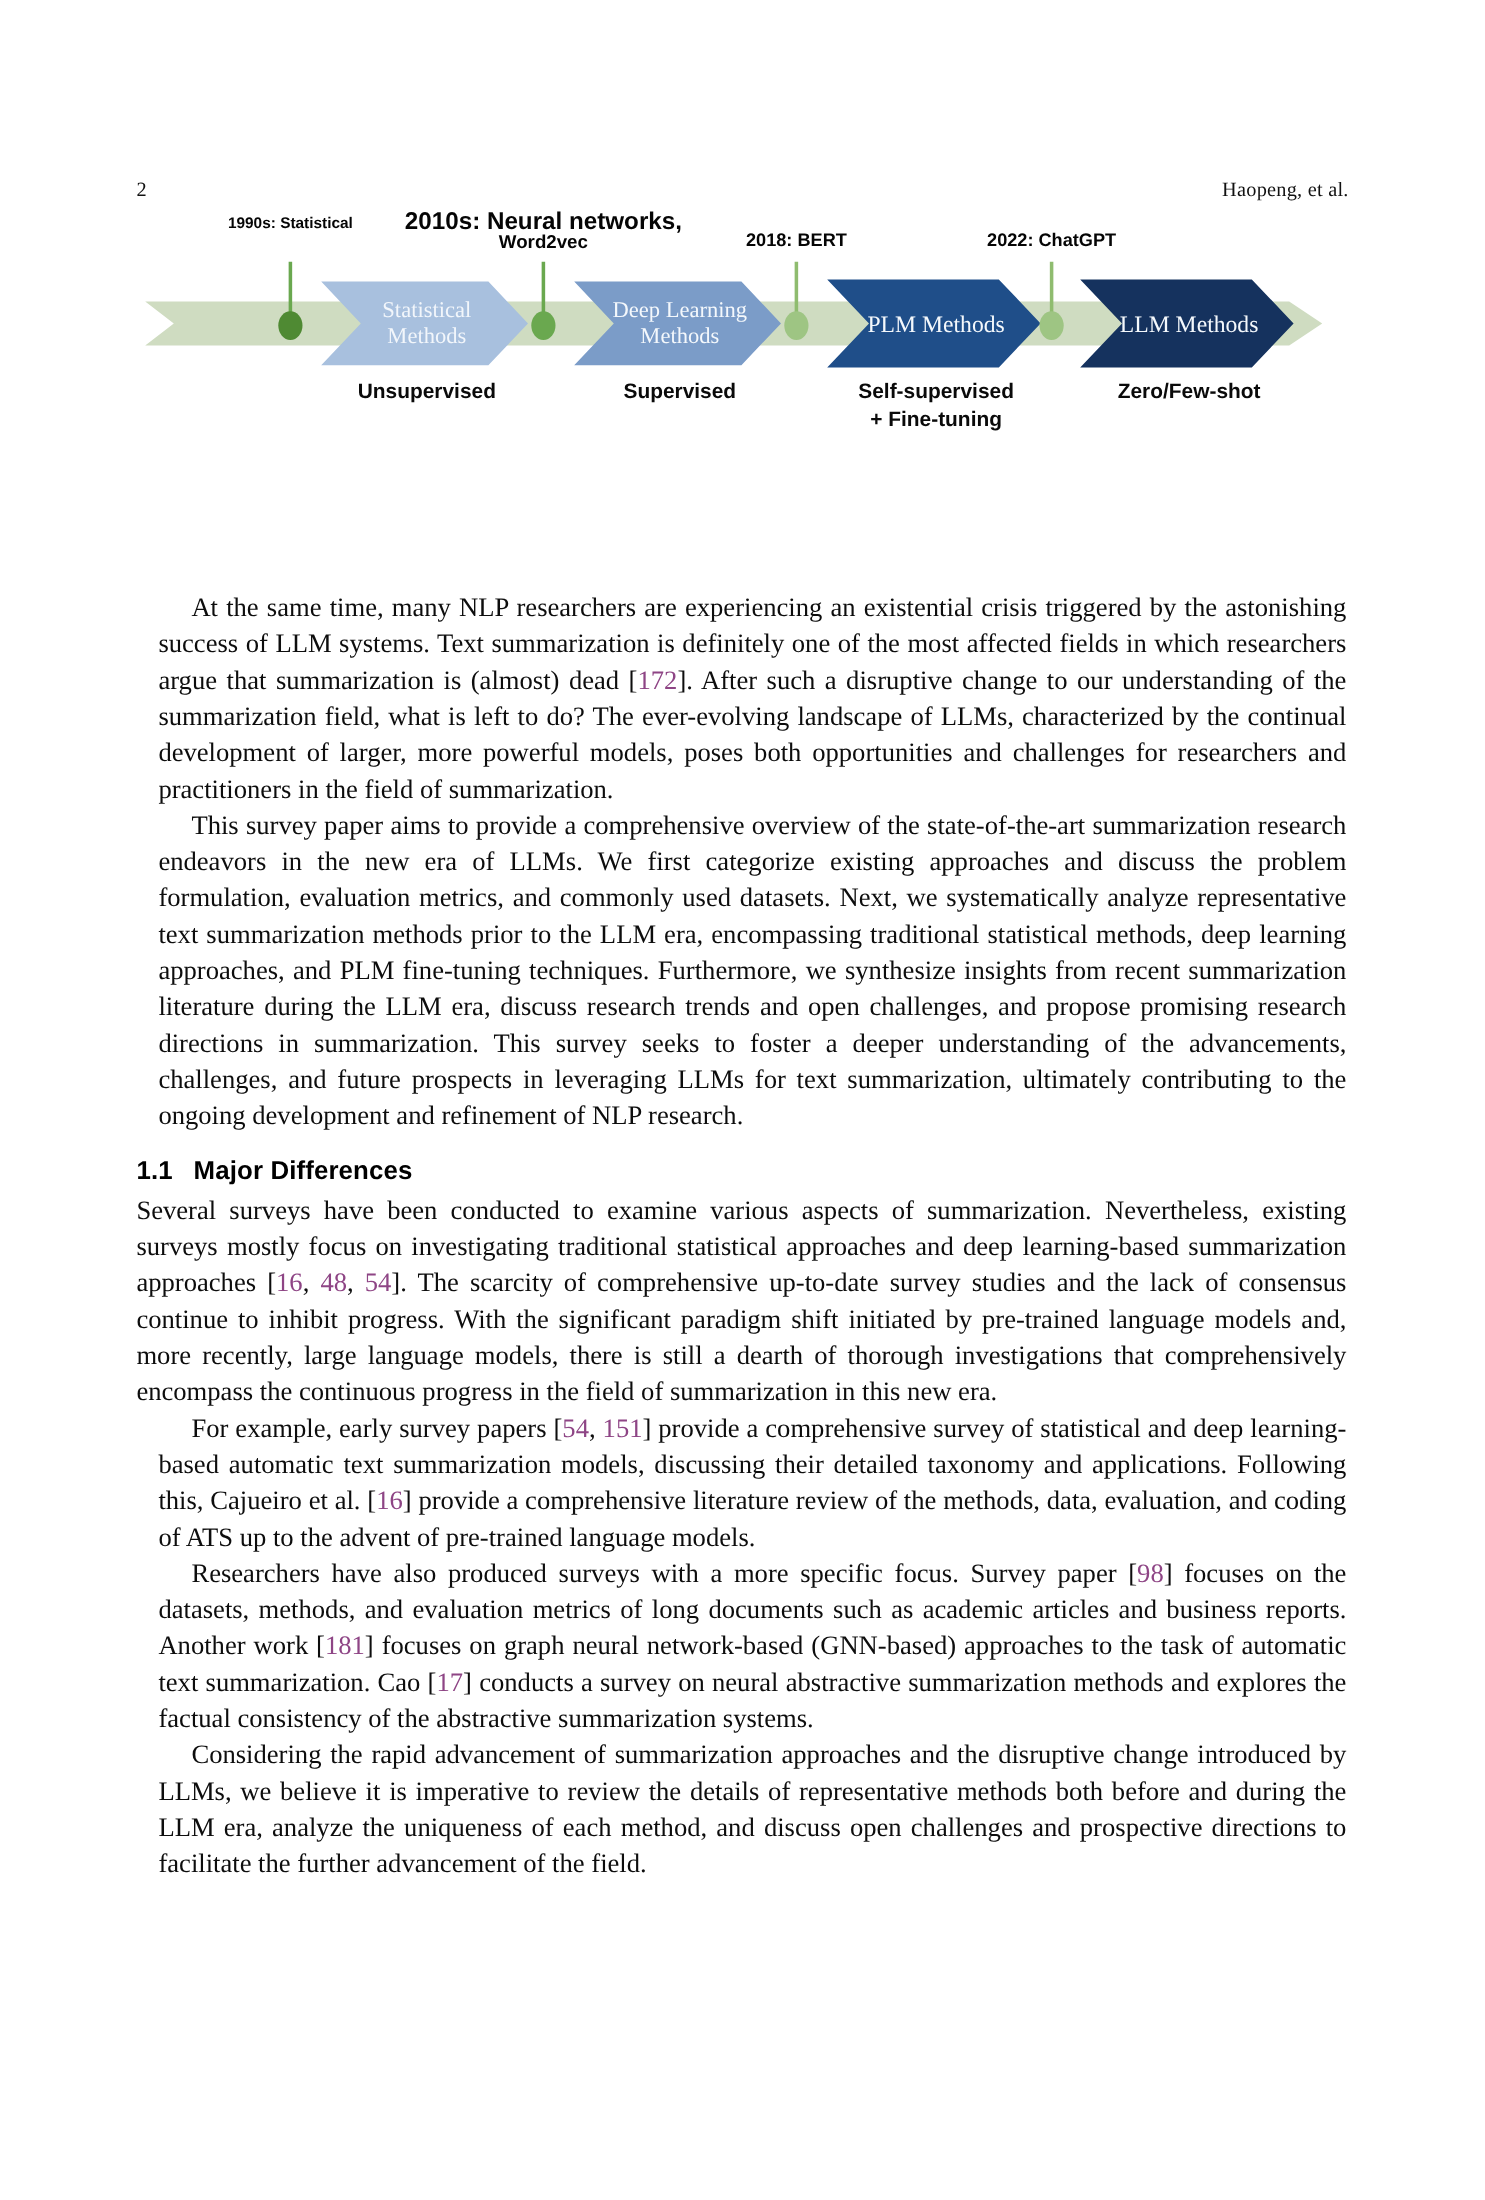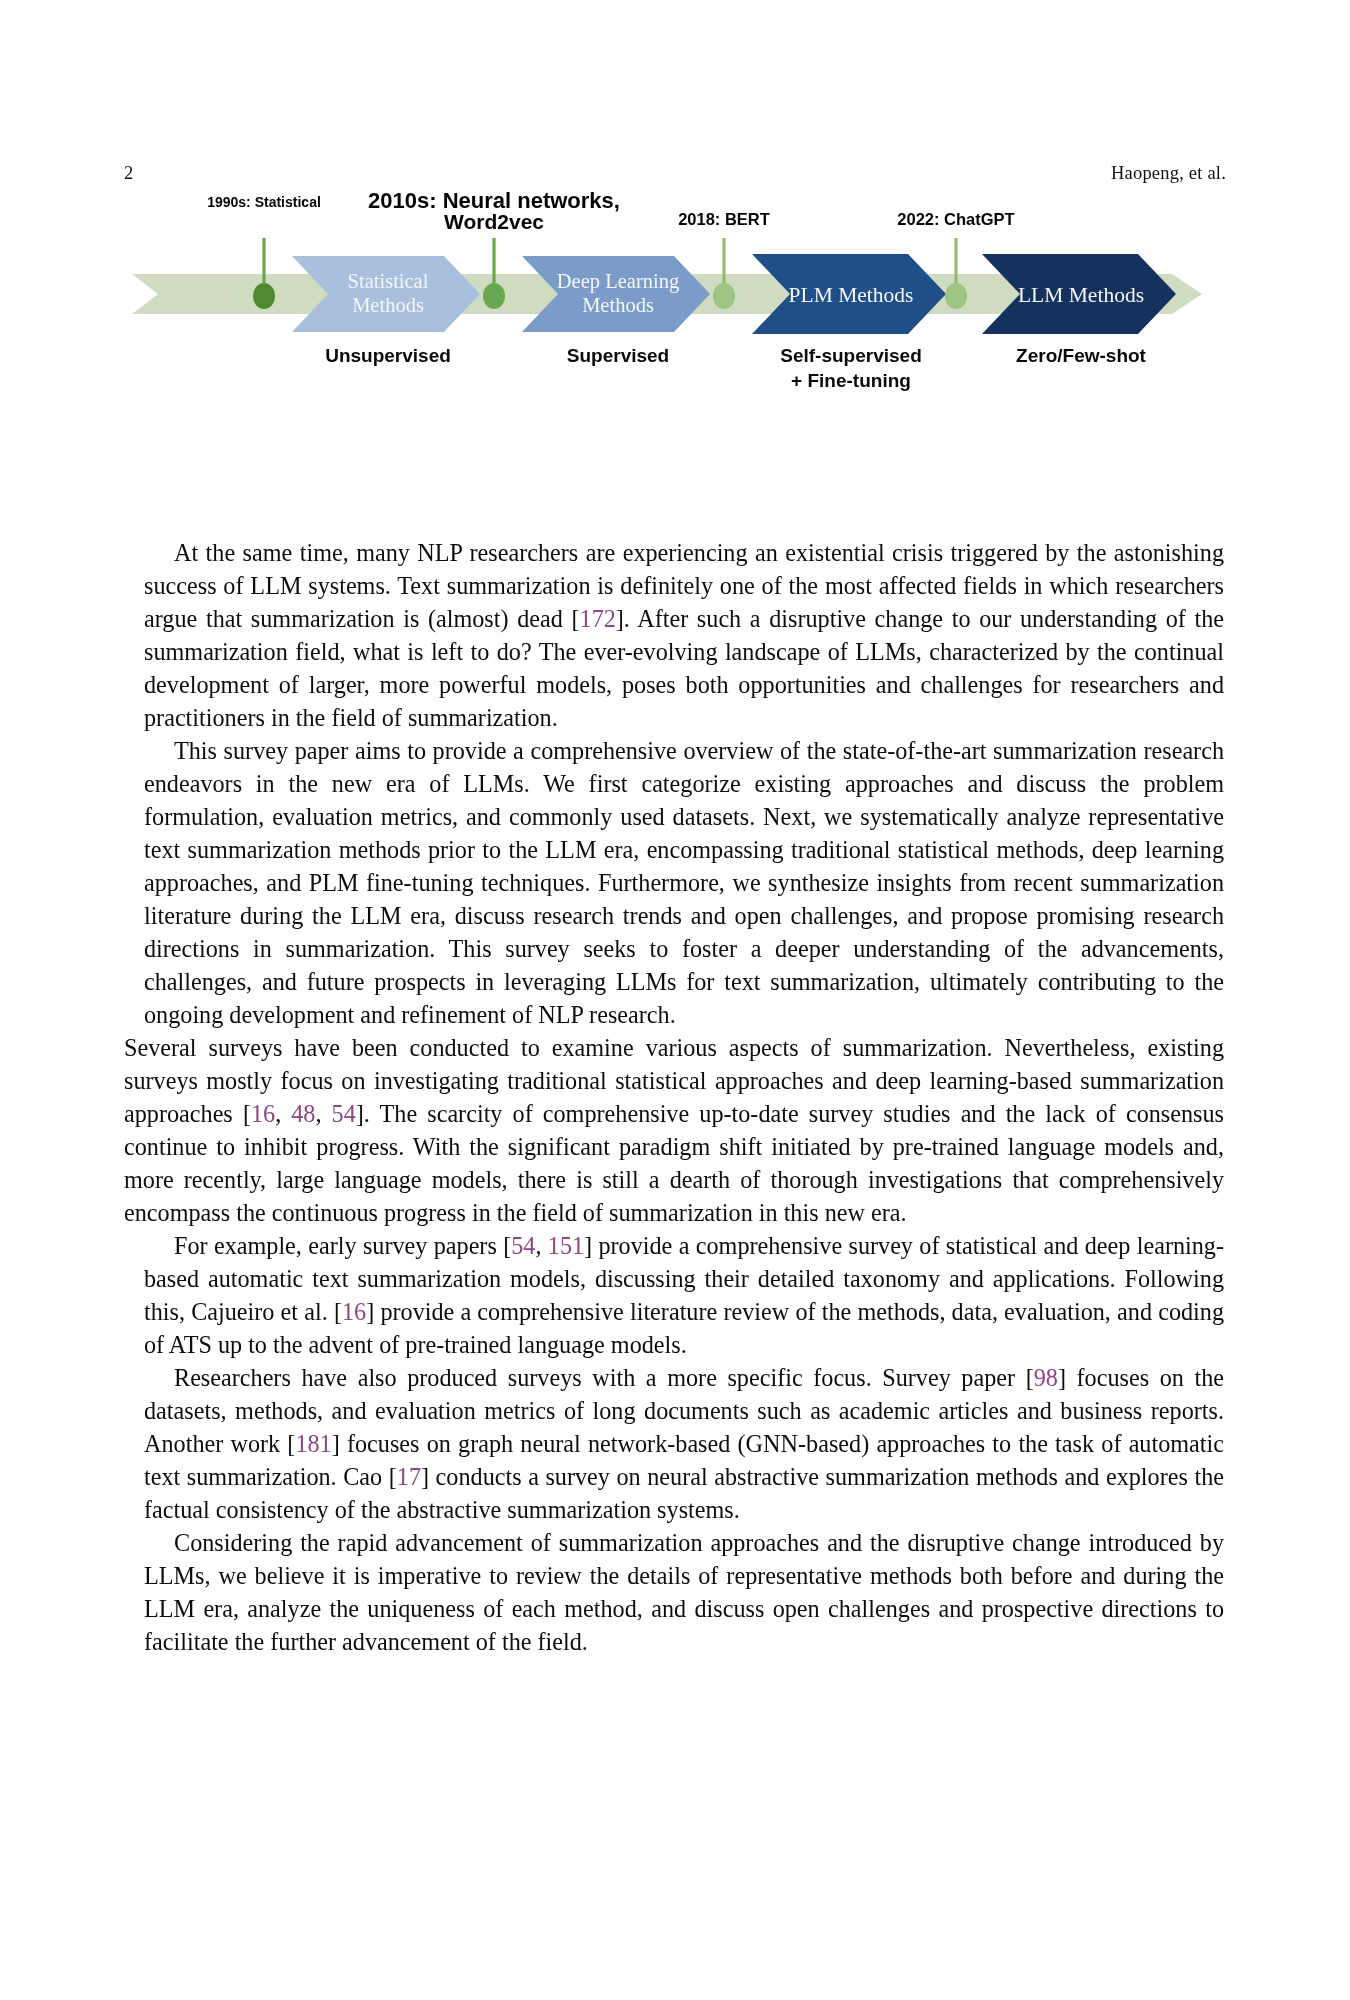--- a/index.html
+++ b/index.html
@@ -164,34 +164,35 @@
           <text x="727" y="130" text-anchor="middle">Self-supervised</text>
           <text x="727" y="155" text-anchor="middle">+ Fine-tuning</text>
           <text x="957" y="130" text-anchor="middle">Zero/Few-shot</text>
         </g>
       </svg>
 
       <div style="position:absolute; left:0; top:-46px; width:1100px; height:46px;">
         <div style="position:absolute; left:0px; top:8px; width:280px; text-align:center; font-family:Liberation Sans, sans-serif; font-size:14px; font-weight:bold; color:#050505;">1990s: Statistical</div>
 
         <div style="position:absolute; left:230px; top:2px; width:280px; text-align:center; font-family:'Liberation Sans','DejaVu Sans',sans-serif; font-size:22px; font-weight:bold; color:#050505;">2010s: Neural networks,</div>
-        <div style="position:absolute; left:230px; top:24px; width:280px; text-align:center; font-family:'Liberation Sans','DejaVu Sans',sans-serif; font-size:21px; font-weight:bold; color:#050505;">Word2vec</div>
+        <div style="position:absolute; left:230px; top:24px; width:280px; text-align:center; font-family:'Liberation Sans','DejaVu Sans',sans-serif; font-size:17px; font-weight:bold; color:#050505;">Word2vec</div>
 
         <div style="position:absolute; left:460px; top:24px; width:280px; text-align:center; font-family:'Liberation Sans','DejaVu Sans',sans-serif; font-size:16.5px; font-weight:bold; color:#050505;">2018: BERT</div>
 
         <div style="position:absolute; left:692px; top:24px; width:280px; text-align:center; font-family:Liberation Sans, sans-serif; font-size:16.5px; font-weight:bold; color:#050505;">2022: ChatGPT</div>
       </div>
     </div>
   </div>
 
 
   <div class="body-col">
     <div id="body-mount">
         <p class="para indent"><span>At the same time, many NLP researchers are experiencing an existential crisis triggered by the astonishing success of LLM systems. Text summarization is definitely one of the most affected fields in which researchers argue that summarization is (almost) dead [</span><span class="cite">172</span><span>]. After such a disruptive change to our understanding of the summarization field, what is left to do? The ever-evolving landscape of LLMs, characterized by the continual development of larger, more powerful models, poses both opportunities and challenges for researchers and practitioners in the field of summarization.</span></p>
         <p class="para indent"><span>This survey paper aims to provide a comprehensive overview of the state-of-the-art summarization research endeavors in the new era of LLMs. We first categorize existing approaches and discuss the problem formulation, evaluation metrics, and commonly used datasets. Next, we systematically analyze representative text summarization methods prior to the LLM era, encompassing traditional statistical methods, deep learning approaches, and PLM fine-tuning techniques. Furthermore, we synthesize insights from recent summarization literature during the LLM era, discuss research trends and open challenges, and propose promising research directions in summarization. This survey seeks to foster a deeper understanding of the advancements, challenges, and future prospects in leveraging LLMs for text summarization, ultimately contributing to the ongoing development and refinement of NLP research.</span></p>
+        <h2 class="section"><span class="secnum">1.1</span><span>Major Differences</span></h2>
         <p class="para"><span>Several surveys have been conducted to examine various aspects of summarization. Nevertheless, existing surveys mostly focus on investigating traditional statistical approaches and deep learning-based summarization approaches [</span><span class="cite">16</span><span>, </span><span class="cite">48</span><span>, </span><span class="cite">54</span><span>]. The scarcity of comprehensive up-to-date survey studies and the lack of consensus continue to inhibit progress. With the significant paradigm shift initiated by pre-trained language models and, more recently, large language models, there is still a dearth of thorough investigations that comprehensively encompass the continuous progress in the field of summarization in this new era.</span></p>
         <p class="para indent"><span>For example, early survey papers [</span><span class="cite">54</span><span>, </span><span class="cite">151</span><span>] provide a comprehensive survey of statistical and deep learning-based automatic text summarization models, discussing their detailed taxonomy and applications. Following this, Cajueiro et al. [</span><span class="cite">16</span><span>] provide a comprehensive literature review of the methods, data, evaluation, and coding of ATS up to the advent of pre-trained language models.</span></p>
         <p class="para indent"><span>Researchers have also produced surveys with a more specific focus. Survey paper [</span><span class="cite">98</span><span>] focuses on the datasets, methods, and evaluation metrics of long documents such as academic articles and business reports. Another work [</span><span class="cite">181</span><span>] focuses on graph neural network-based (GNN-based) approaches to the task of automatic text summarization. Cao [</span><span class="cite">17</span><span>] conducts a survey on neural abstractive summarization methods and explores the factual consistency of the abstractive summarization systems.</span></p>
         <p class="para indent"><span>Considering the rapid advancement of summarization approaches and the disruptive change introduced by LLMs, we believe it is imperative to review the details of representative methods both before and during the LLM era, analyze the uniqueness of each method, and discuss open challenges and prospective directions to facilitate the further advancement of the field.</span></p>
       </div>
   </div>
 
 </div>
 
 </body></html>

